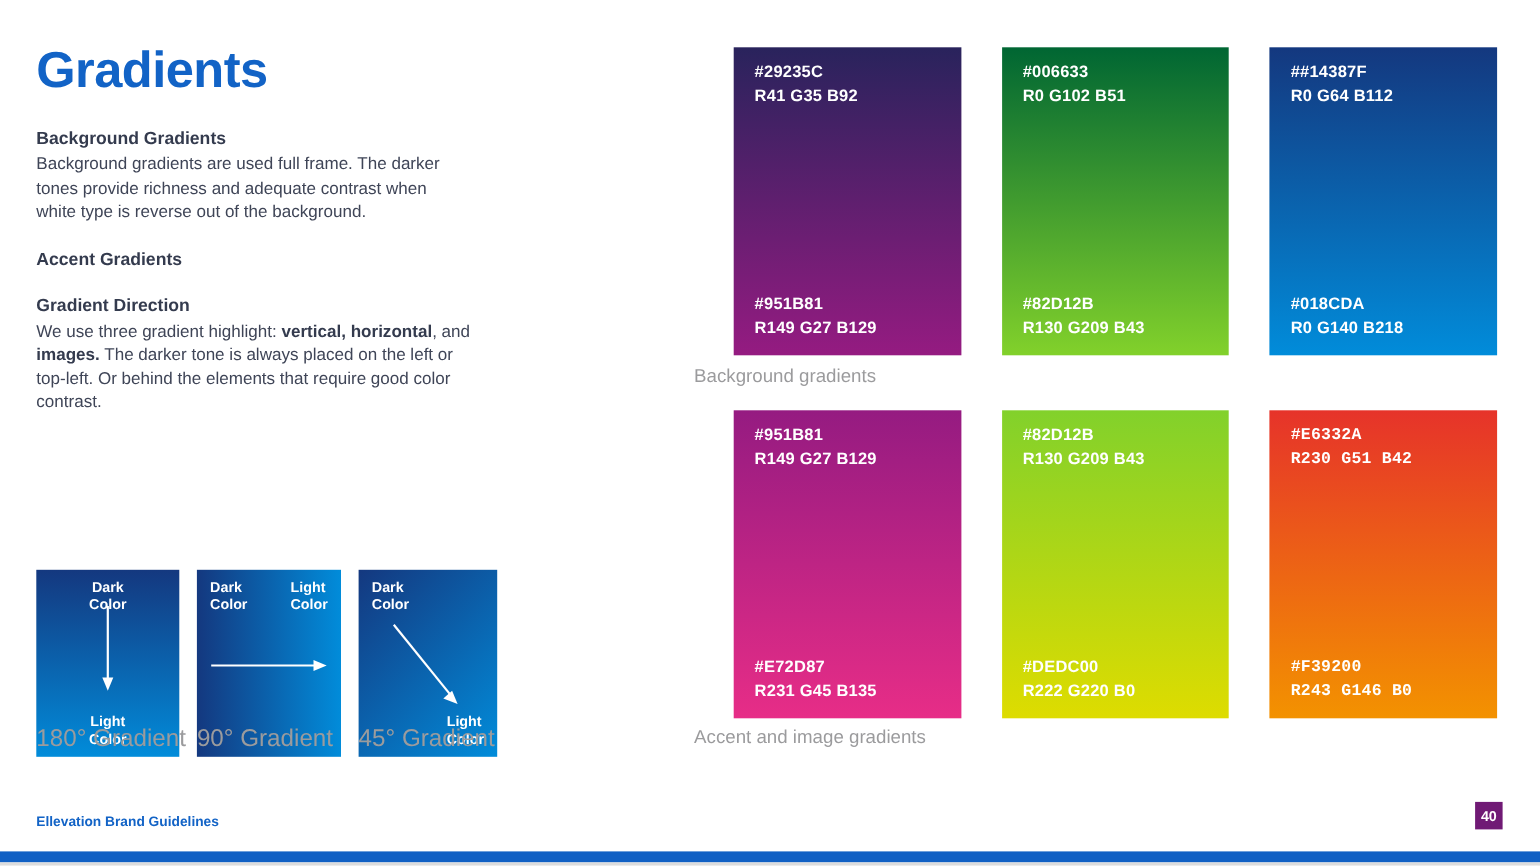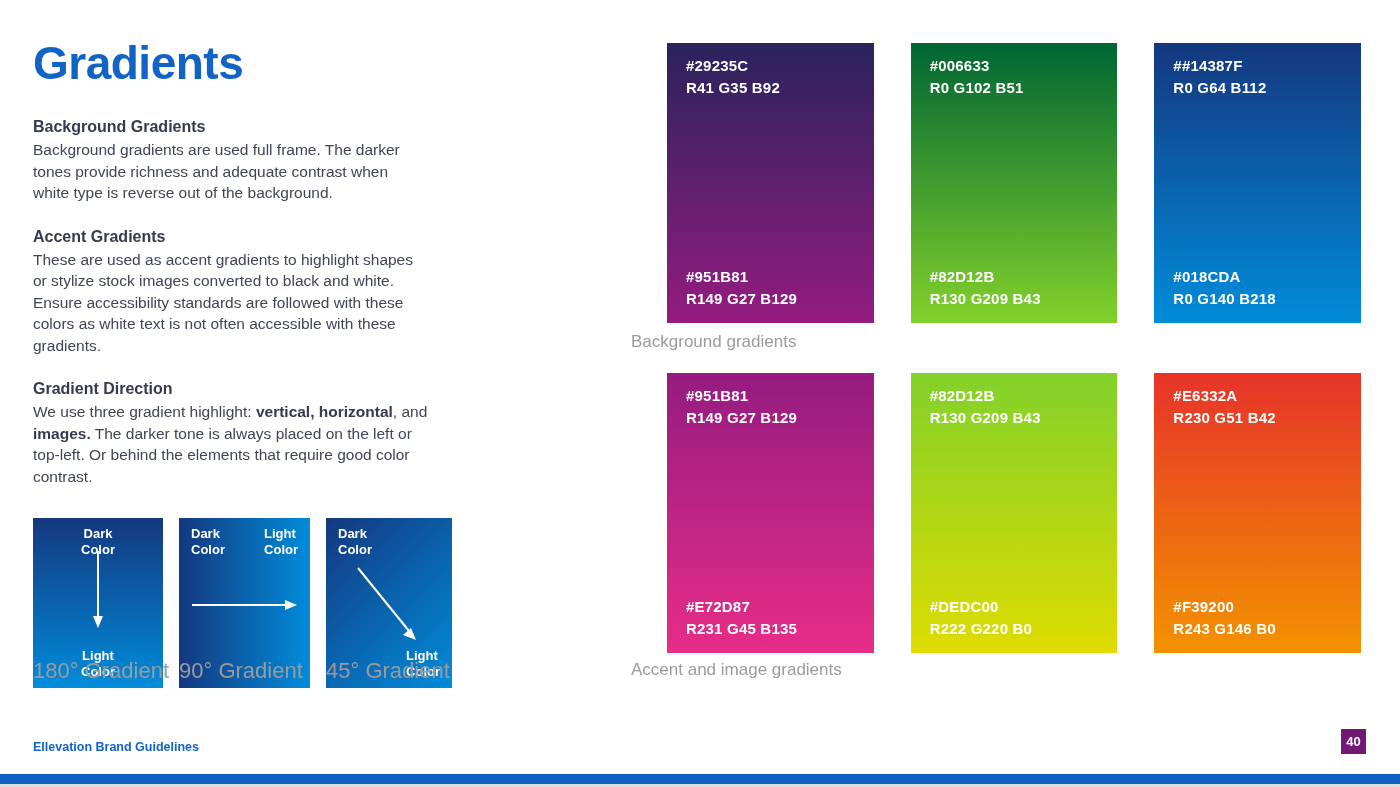--- a/index.html
+++ b/index.html
@@ -157,21 +157,20 @@
   <div class="left-col">
     <h1 class="page-title">Gradients</h1>
 
     <div class="text-section">
       <h3>Background Gradients</h3>
       <p>Background gradients are used full frame. The darker tones provide richness and adequate contrast when white type is reverse out of the background.</p>
     </div>
 
     <div class="text-section">
       <h3>Accent Gradients</h3>
-      <p>These are used as accent gradients to highlight shapes or stylize stock images converted to black and white. Ensure accessibility standards are followed with these colors as white text is not often accessible with these gradients.</p>
     </div>
 
     <div class="text-section">
       <h3>Gradient Direction</h3>
       <p><span>We use three gradient highlight: </span><b>vertical, horizontal</b><span>, and </span><b>images.</b><span> The darker tone is always placed on the left or top-left. Or behind the elements that require good color contrast.</span></p>
     </div>
   </div>
 
   <div class="direction-row">
 
@@ -265,21 +264,21 @@
       <div class="swatch" style="background: linear-gradient(rgb(130, 209, 43), rgb(222, 220, 0));">
         <div class="swatch-labels-top">
           <div class="hex-label">#82D12B</div>
           <div class="rgb-label">R130 G209 B43</div>
         </div>
         <div class="swatch-labels-bottom">
           <div class="hex-label">#DEDC00</div>
           <div class="rgb-label">R222 G220 B0</div>
         </div>
       </div>
-      <div class="swatch" style="background: linear-gradient(rgb(230, 51, 42), rgb(243, 146, 0));">
+      <div class="swatch" style="background: linear-gradient(rgb(230, 51, 42), rgb(243, 146, 0)); font-family: Liberation Mono, monospace;">
         <div class="swatch-labels-top">
           <div class="hex-label">#E6332A</div>
           <div class="rgb-label">R230 G51 B42</div>
         </div>
         <div class="swatch-labels-bottom">
           <div class="hex-label">#F39200</div>
           <div class="rgb-label">R243 G146 B0</div>
         </div>
       </div>
     </div>

